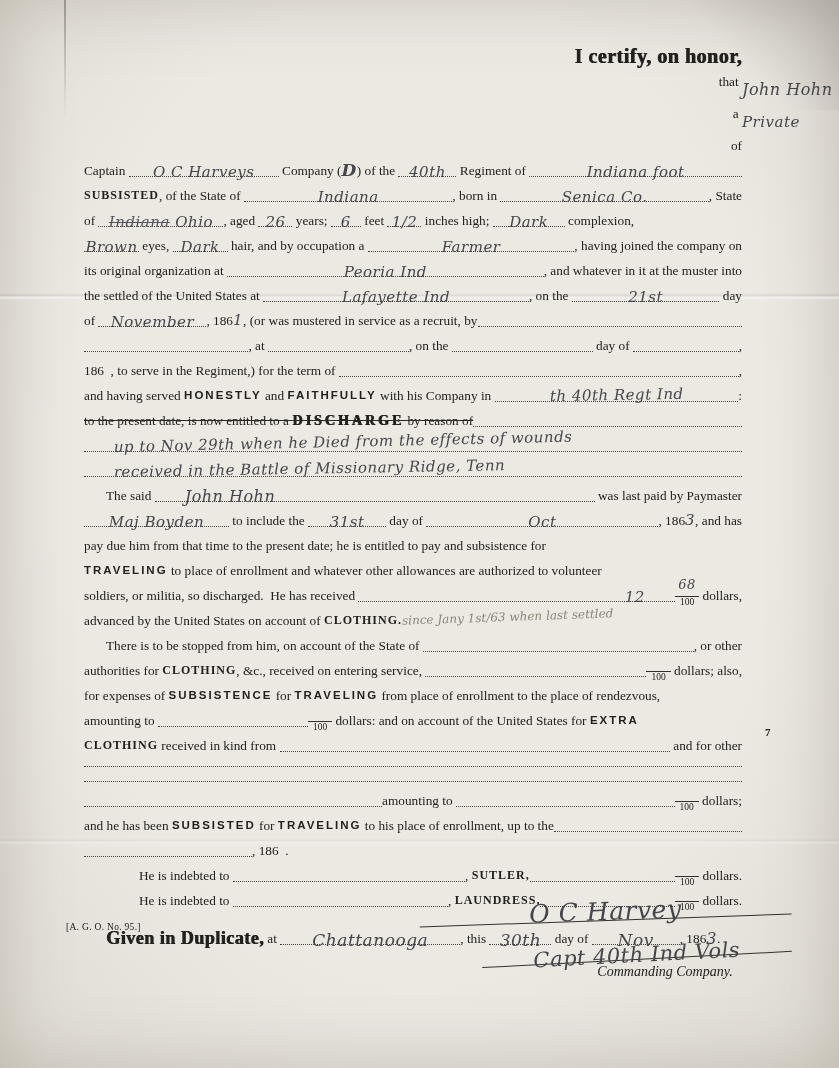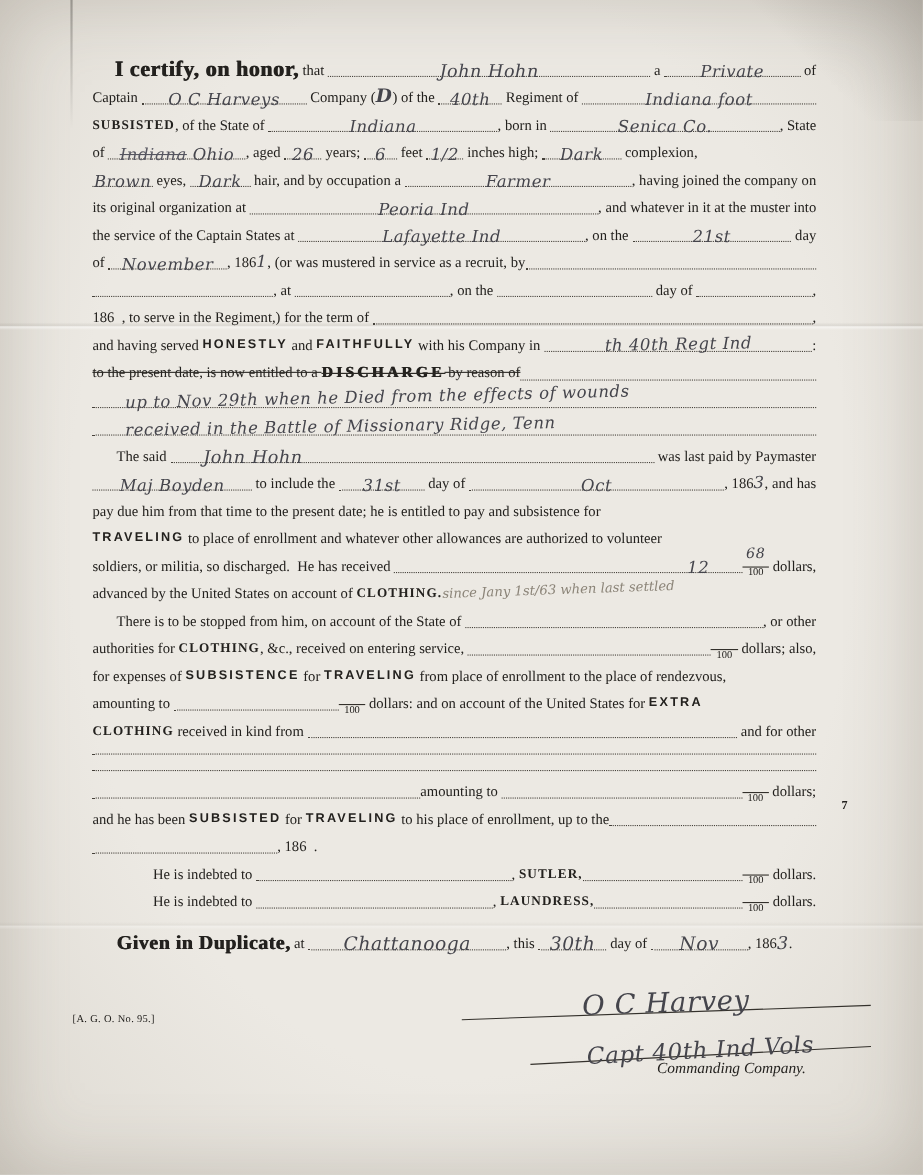--- a/index.html
+++ b/index.html
@@ -61,21 +61,21 @@
 <body>
 
 <div class="page">
   <div class="corner-shade"></div>
   <div class="left-crease"></div>
   <div class="fold" style="top:293px;"></div>
   <div class="fold" style="top:838px;opacity:.5;"></div>
 
   <div class="sheet">
 
-    <div class="line" style="min-height:32px;padding-left:20px;">
+    <div class="line" style="min-height:32px;padding-left:20px;flex-direction:column;">
       <span class="gothic">I certify, on honor,</span><span class="t"> that </span><span class="blank" style="flex:2.6;"><span class="hw" style="font-size:16px;">John Hohn</span></span><span class="t"> a </span><span class="blank" style="flex:1.1;"><span class="hw">Private</span></span><span class="t"> of</span>
     </div>
 
     <div class="line">
       <span class="t">Captain </span><span class="blank" style="flex:0 0 150px;"><span class="hw">O C Harveys</span></span><span class="t"> Company (</span><span class="hw" style="font-size:17px;font-weight:bold;">D</span><span class="t">) of the </span><span class="blank" style="flex:0 0 58px;"><span class="hw">40th</span></span><span class="t"> Regiment of </span><span class="blank"><span class="hw">Indiana foot</span></span>
     </div>
 
     <div class="line">
       <span class="bserif">SUBSISTED</span><span class="t">, of the State of </span><span class="blank" style="flex:1.2;"><span class="hw">Indiana</span></span><span class="t">, born in </span><span class="blank" style="flex:1.2;"><span class="hw">Senica  Co.</span></span><span class="t">, State</span>
     </div>
@@ -86,21 +86,21 @@
 
     <div class="line">
       <span class="blank" style="flex:0 0 55px;"><span class="hw">Brown</span></span><span class="t"> eyes, </span><span class="blank" style="flex:0 0 55px;"><span class="hw">Dark</span></span><span class="t"> hair, and by occupation a </span><span class="blank" style="flex:1;"><span class="hw">Farmer</span></span><span class="t">, having joined the company on</span>
     </div>
 
     <div class="line">
       <span class="t">its original organization at </span><span class="blank"><span class="hw">Peoria  Ind</span></span><span class="t">, and whatever in it at the muster into</span>
     </div>
 
     <div class="line">
-      <span class="t">the service of the Captain States at </span><span class="blank" style="flex:1.8;"><span class="hw">Lafayette  Ind</span></span><span class="t">, on the </span><span class="blank" style="flex:1;"><span class="hw">21st</span></span><span class="t"> day</span>
+      <span class="t">the settled of the United States at </span><span class="blank" style="flex:1.8;"><span class="hw">Lafayette  Ind</span></span><span class="t">, on the </span><span class="blank" style="flex:1;"><span class="hw">21st</span></span><span class="t"> day</span>
     </div>
 
     <div class="line">
       <span class="t">of </span><span class="blank" style="flex:0 0 108px;"><span class="hw">November</span></span><span class="t">, 186</span><span class="hw">1</span><span class="t">, (or was mustered in service as a recruit, by</span><span class="blank"></span>
     </div>
 
     <div class="line">
       <span class="blank" style="flex:1.4;"></span><span class="t">, at </span><span class="blank" style="flex:1.2;"></span><span class="t">, on the </span><span class="blank" style="flex:1.2;"></span><span class="t"> day of </span><span class="blank" style="flex:0.9;"></span><span class="t">,</span>
     </div>
 

